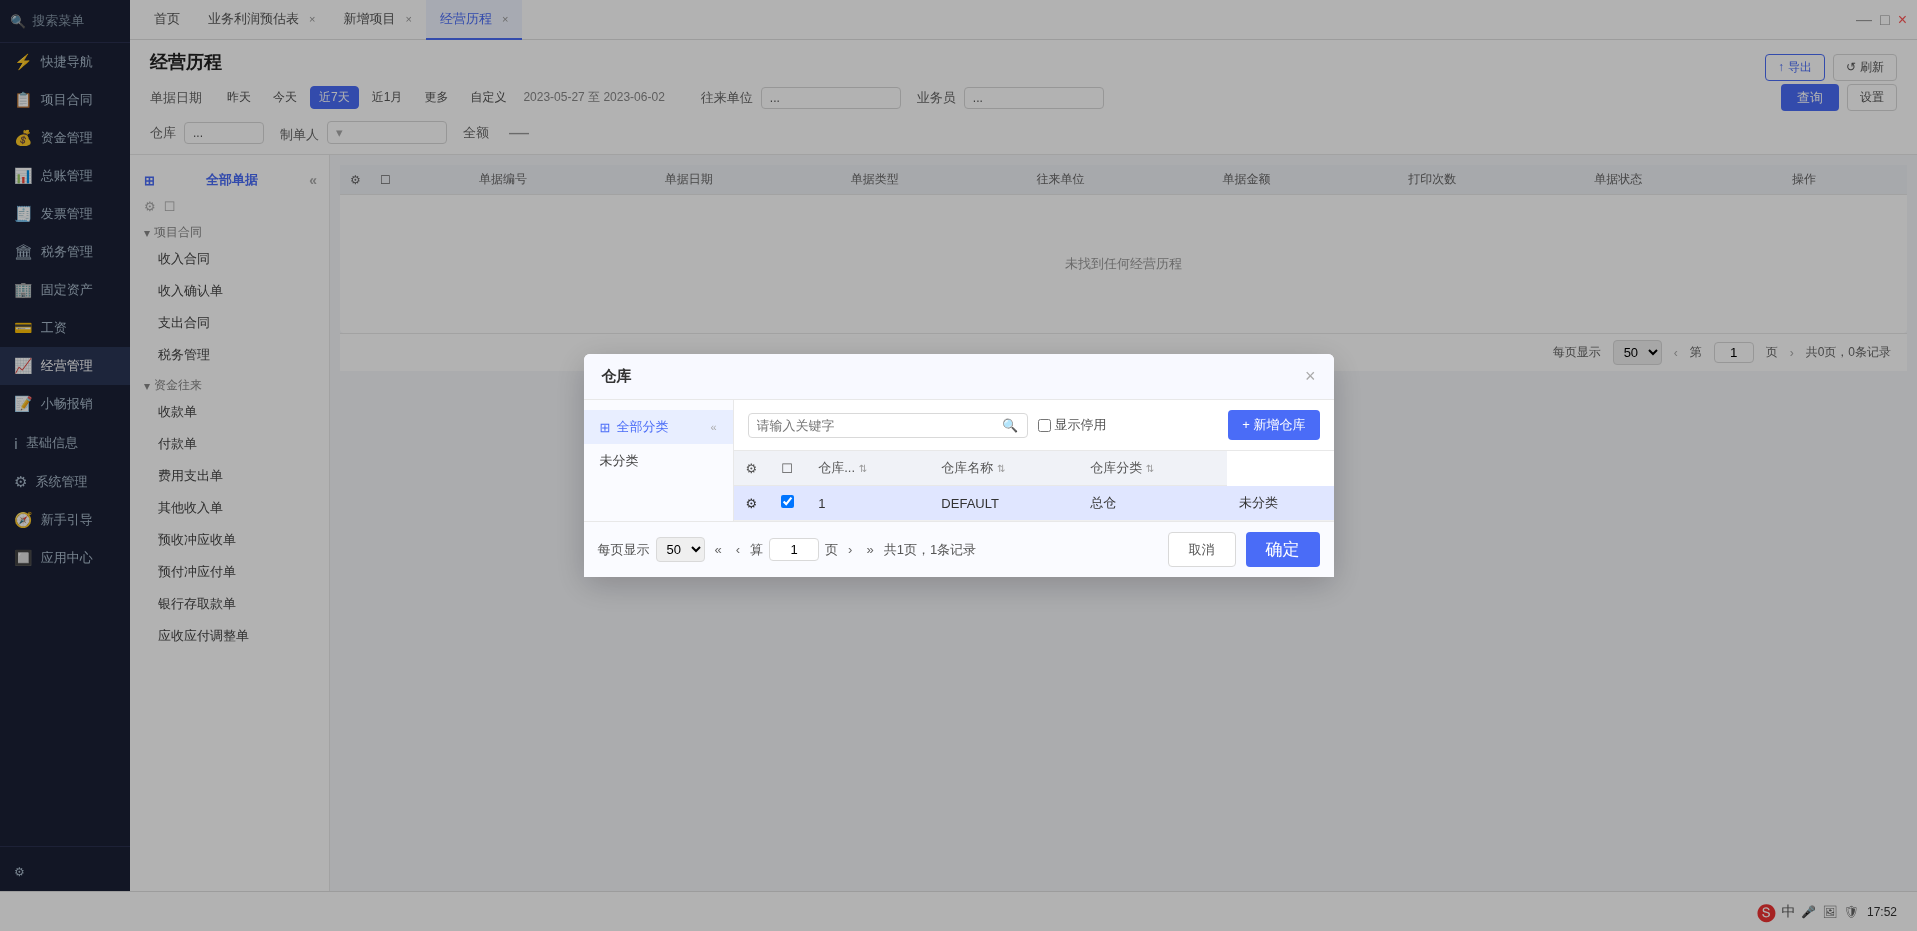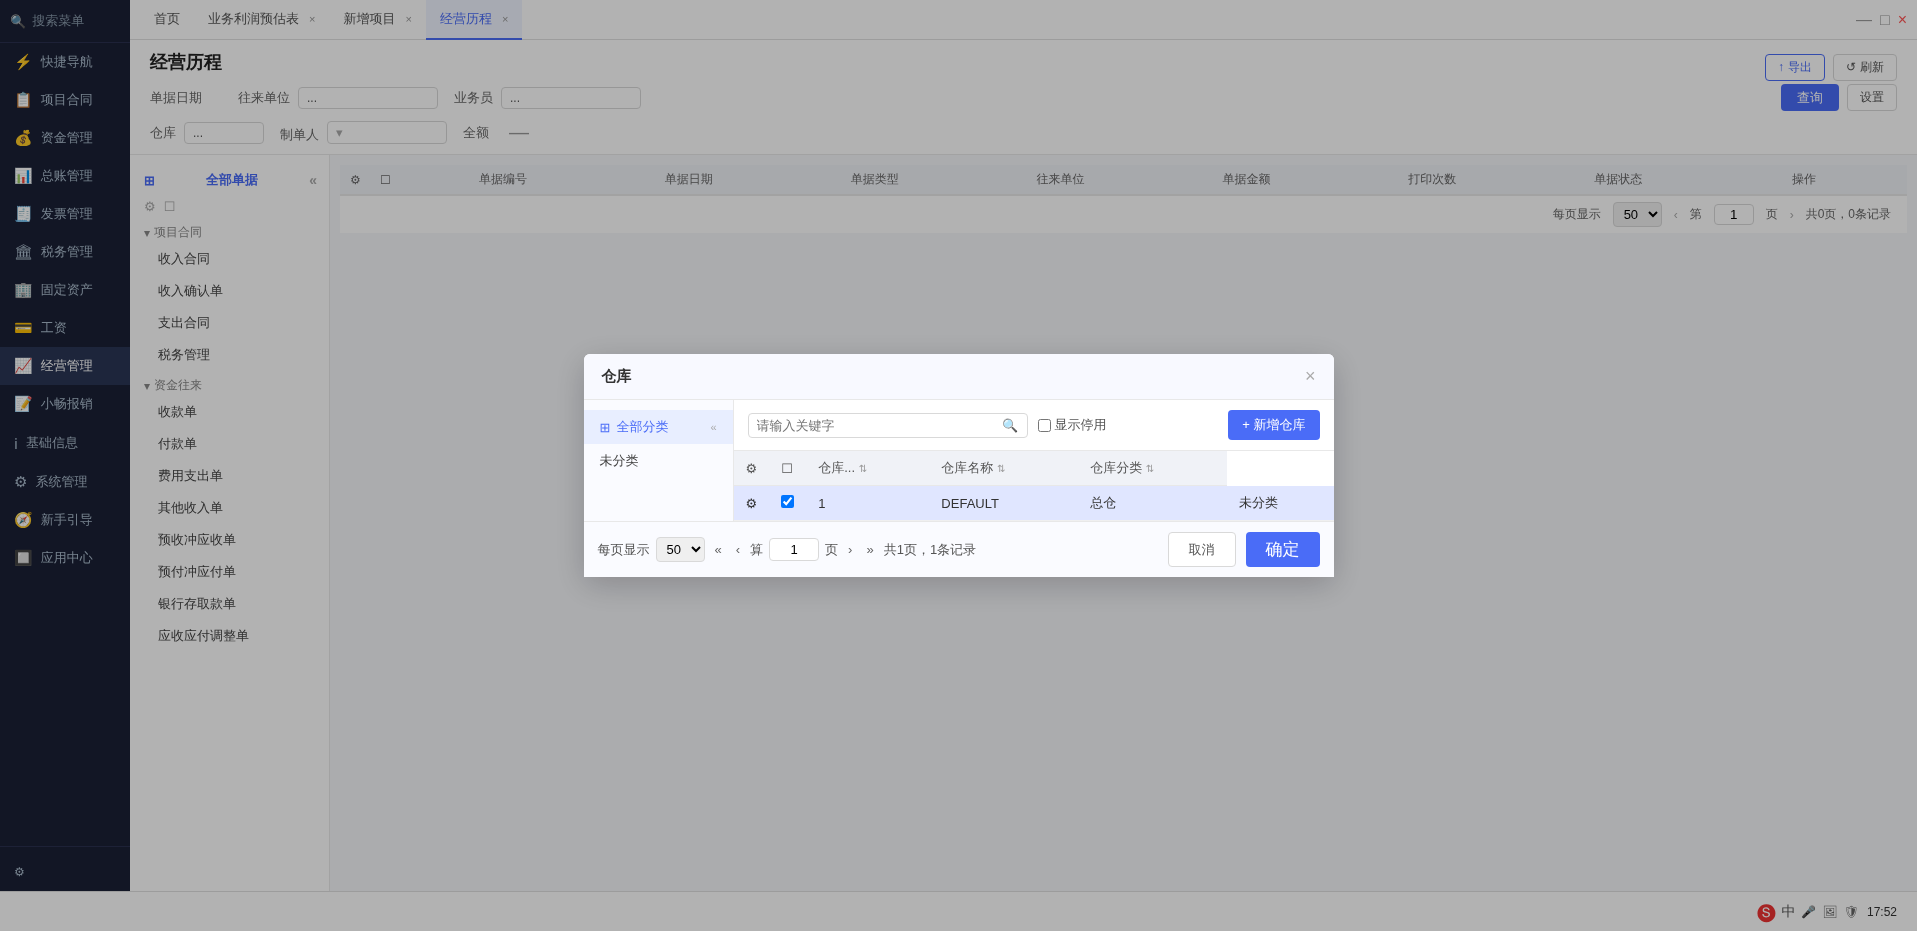--- a/index.html
+++ b/index.html
@@ -207,20 +207,29 @@
           <span>导出</span>
         </button>
         <button class="btn-refresh">
           <span>↺</span>
           <span>刷新</span>
         </button>
       </div>
     </div>
     <div class="filter-row">
       <span class="filter-label">单据日期</span>
+      <div class="filter-date-btns">
+        <span class="date-btn">昨天</span>
+        <span class="date-btn">今天</span>
+        <span class="date-btn active">近7天</span>
+        <span class="date-btn">近1月</span>
+        <span class="date-btn">更多</span>
+        <span class="date-btn">自定义</span>
+        <span class="date-range">2023-05-27 至 2023-06-02</span>
+      </div>
       <div style="margin-left:20px; display:flex; align-items:center; gap:8px;">
         <span class="filter-label">往来单位</span>
         <div class="filter-select">
           <span>...</span>
         </div>
       </div>
       <div style="display:flex; align-items:center; gap:8px;">
         <span class="filter-label">业务员</span>
         <div class="filter-select">
           <span>...</span>
@@ -308,20 +317,23 @@
           </div>
           <div class="table-col">
             <span>打印次数</span>
           </div>
           <div class="table-col">
             <span>单据状态</span>
           </div>
           <div class="table-col">
             <span>操作</span>
           </div>
+        </div>
+        <div style="padding: 60px; text-align:center; color:#999; font-size:13px;">
+          <div>未找到任何经营历程</div>
         </div>
       </div>
 
       <div class="status-bar">
         <span>每页显示</span>
         <select class="per-page-select">
           <option>50</option>
         </select>
         <span style="cursor:pointer; color:#aaa;">‹</span>
         <span>第</span>

